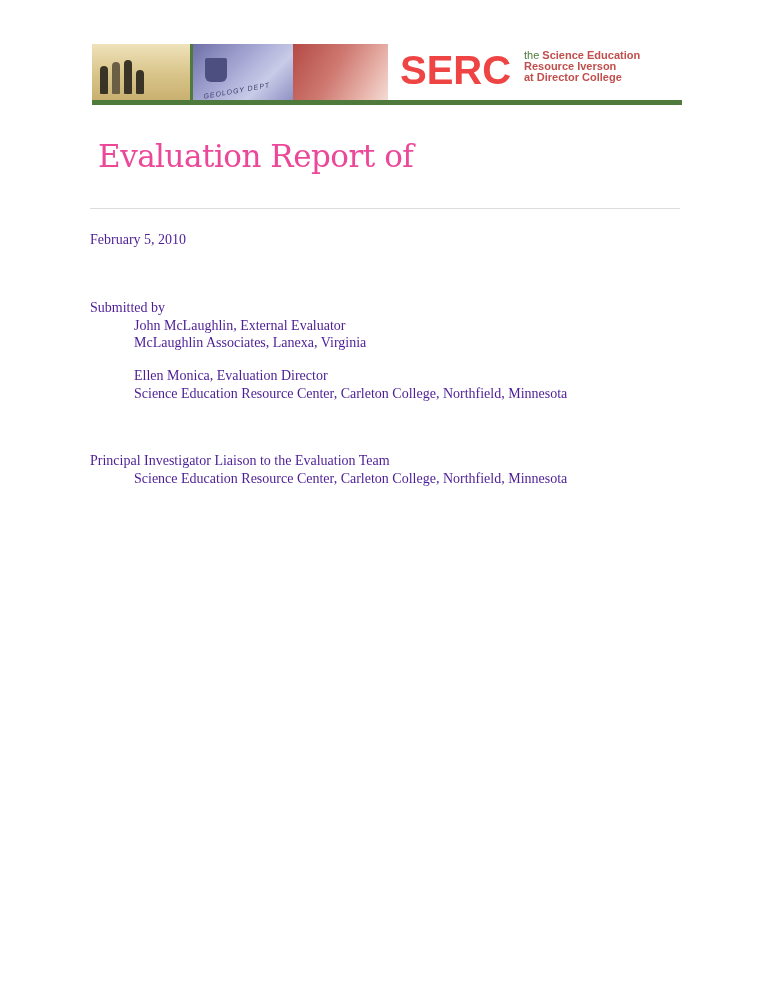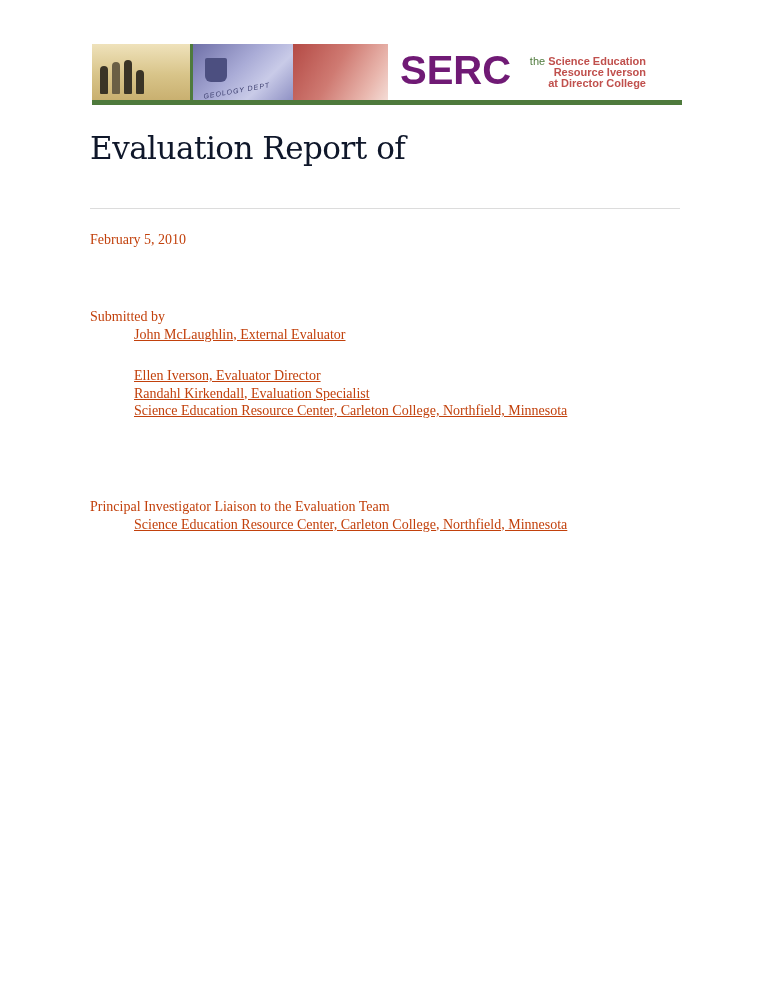--- a/index.html
+++ b/index.html
@@ -6,35 +6,35 @@
     body { width:768px; height:994px; position:relative; overflow:hidden; }
     .banner { position:absolute; left:92px; top:44px; width:590px; height:62px; }
     .photo { position:absolute; top:0; height:56px; overflow:hidden; }
     .photo-tan { left:0; width:98px; background:linear-gradient(180deg,#efe2bb 0%,#d8c489 55%,#c9b070 100%); }
     .photo-tan .fig { position:absolute; bottom:6px; width:8px; background:#3a3426; border-radius:4px 4px 1px 1px; }
     .photo-divider { position:absolute; left:98px; top:0; width:3px; height:56px; background:#4e7a3c; }
     .photo-blue { left:101px; width:100px; background:linear-gradient(135deg,#6f70a8 0%,#a9abd6 45%,#c9cbe8 70%,#8f91c4 100%); }
     .photo-blue .cup { position:absolute; left:12px; top:14px; width:22px; height:24px; background:#4c4f80; border-radius:2px 2px 6px 6px; }
     .photo-blue .label { position:absolute; left:10px; bottom:6px; font:italic 7px "Liberation Sans", sans-serif; color:#3e4070; transform:rotate(-10deg); letter-spacing:1px; }
     .photo-red { left:201px; width:95px; background:linear-gradient(120deg,#b44a45 0%,#cf7a72 45%,#e9b7ae 80%,#f4dcd6 100%); }
-    .serc-logo { position:absolute; left:308px; top:6px; font:bold 40px "Liberation Sans", sans-serif; color:#701a75; letter-spacing:0px; line-height:40px; }
-    .tagline { position:absolute; left:432px; top:12px; width:122px; font:bold 11px "Liberation Sans", sans-serif; line-height:11px; color:#c0504d; text-align:right; }
+    .serc-logo { position:absolute; left:308px; top:6px; font:bold 40px "Liberation Sans", sans-serif; color:#ef4444; letter-spacing:0px; line-height:40px; }
+    .tagline { position:absolute; left:432px; top:6px; width:122px; font:bold 11px "Liberation Sans", sans-serif; line-height:11px; color:#c0504d; }
     .tagline .the { color:#4e7a3c; font-weight:normal; }
     .green-bar { position:absolute; left:0; top:56px; width:590px; height:5px; background:#4e7a3c; }
 
-    .title { position:absolute; left:90px; top:130px; margin:0; font:400 31px "DejaVu Serif", serif; color:#0f172a; line-height:36px; letter-spacing:-0.5px; }
+    .title { position:absolute; left:90px; top:130px; margin:8px; font:400 31px "DejaVu Serif", serif; color:#ec4899; line-height:36px; letter-spacing:-0.5px; }
     .title-rule { position:absolute; left:90px; top:208px; width:590px; height:1px; background:#dcdcdc; }
 
-    .doc-text { position:absolute; left:90px; font:14px "Liberation Serif", serif; color:#c2410c; line-height:17.5px; }
-    .doc-text .indent { padding-left:44px; display:block;text-decoration:underline; }
+    .doc-text { position:absolute; left:90px; font:14px "Liberation Serif", serif; color:#4c1d95; line-height:17.5px; }
+    .doc-text .indent { padding-left:44px; display:block; }
     .doc-text .line { display:block; }
     .date { top:231px; }
-    .submitted { top:308px; }
+    .submitted { top:299px; }
     .data-collection { top:367px; }
-    .pi-liaison { top:498px; }
+    .pi-liaison { top:452px; }
   </style>
 </head>
 <body>
 
 <div class="banner">
   <div class="photo photo-tan">
     <div class="fig" style="left:8px;height:28px;"></div>
     <div class="fig" style="left:20px;height:32px;background:#6a5f45;"></div>
     <div class="fig" style="left:32px;height:34px;"></div>
     <div class="fig" style="left:44px;height:24px;"></div>
@@ -58,24 +58,24 @@
 <h1 class="title">
   <span>Evaluation Report of</span><br>
 </h1>
 <div class="title-rule"></div>
 
 <div class="doc-text date">February 5, 2010</div>
 
 <div class="doc-text submitted">
   <span class="line">Submitted by</span>
   <span class="indent">John McLaughlin, External Evaluator</span>
+  <span class="indent">McLaughlin Associates, Lanexa, Virginia</span>
 </div>
 
 <div class="doc-text data-collection">
-  <span class="indent">Ellen Iverson, Evaluator Director</span>
-  <span class="indent">Randahl Kirkendall, Evaluation Specialist</span>
+  <span class="indent">Ellen Monica, Evaluation Director</span>
   <span class="indent">Science Education Resource Center, Carleton College, Northfield, Minnesota</span>
 </div>
 
 <div class="doc-text pi-liaison">
   <span class="line">Principal Investigator Liaison to the Evaluation Team</span>
   <span class="indent">Science Education Resource Center, Carleton College, Northfield, Minnesota</span>
 </div>
 
 </body></html>

